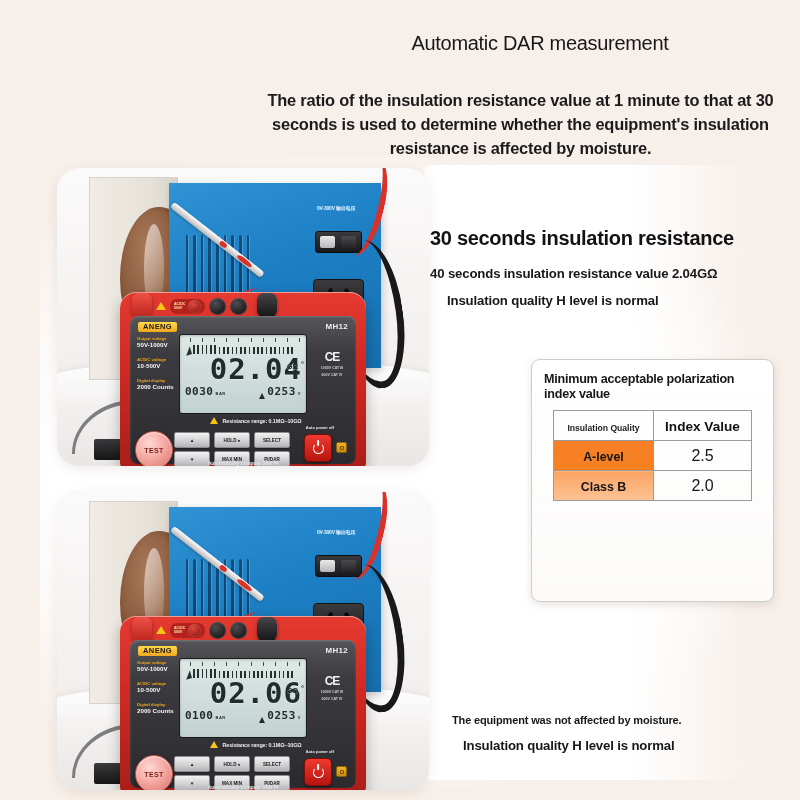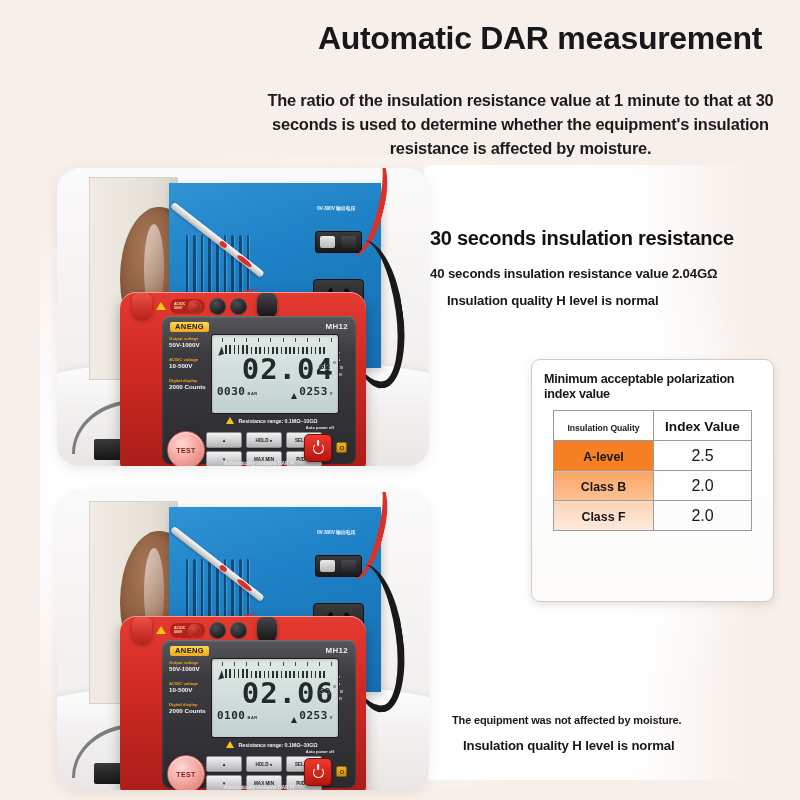--- a/index.html
+++ b/index.html
@@ -20,23 +20,23 @@
     filter: blur(0.3px);
   }
   .text-glow {
     position: absolute; left: 424px; top: 165px; width: 330px; height: 615px;
     background: linear-gradient(90deg, #ffffff 0%, #ffffff 62%, rgba(255,255,255,0) 100%);
     border-radius: 8px;
   }
 
   
   .headline {
-    position: absolute; left: 300px; top: 20px; width: 480px;
+    position: absolute; left: 300px; top: 32px; width: 480px;
     text-align: center;
-    font-size: 32px; font-weight: bold; color: #18181a;
+    font-size: 20px; font-weight: normal; color: #18181a;
     letter-spacing: -0.3px;
   }
   .subhead {
     position: absolute; left: 258px; top: 88px; width: 525px;
     text-align: center; font-size: 16.4px; font-weight: bold;
     color: #1b1b1d; line-height: 24px; letter-spacing: -0.2px;
   }
 
   
   .photo {
@@ -172,21 +172,20 @@
     width: 246px; height: 186px;
     background: linear-gradient(180deg,#e53a30 0%, #cf2a22 40%, #a81c18 100%);
     border-radius: 16px;
     box-shadow: 0 6px 14px rgba(0,0,0,0.28), inset 0 1px 0 rgba(255,255,255,0.5);
   }
   .meter-inner {
     position:absolute; left:10px; right:10px; top:24px; bottom:14px;
     background: linear-gradient(180deg,#55555a 0%, #3b3b40 25%, #2b2b2f 100%);
     border-radius: 8px;
     box-shadow: inset 0 1px 2px rgba(255,255,255,0.22);
-    margin-left: 32px;
   }
   .term-bar {
     position:absolute; left:6px; right:6px; top:3px; height:22px;
     display:flex; align-items:center; gap:4px; padding:0 6px;
   }
   .term {
     width:17px; height:17px; border-radius:50%;
     background: radial-gradient(circle at 38% 32%, #4e4e52 0%, #232326 60%, #0d0d0f 100%);
     box-shadow: inset 0 0 2px rgba(255,255,255,0.35);
     flex:none;
@@ -752,25 +751,17 @@
         </td>
       </tr>
       <tr>
         <td class="c1 g1">
           <span class="cell-lbl">Class B</span>
         </td>
         <td class="c2">
           <span class="cell-val">2.0</span>
         </td>
       </tr>
-      <tr>
-        <td class="c1 g2">
-          <span class="cell-lbl">Class F</span>
-        </td>
-        <td class="c2">
-          <span class="cell-val">2.0</span>
-        </td>
-      </tr>
     </tbody>
       </table>
   </div>
 
 </div>
 
 </body></html>

